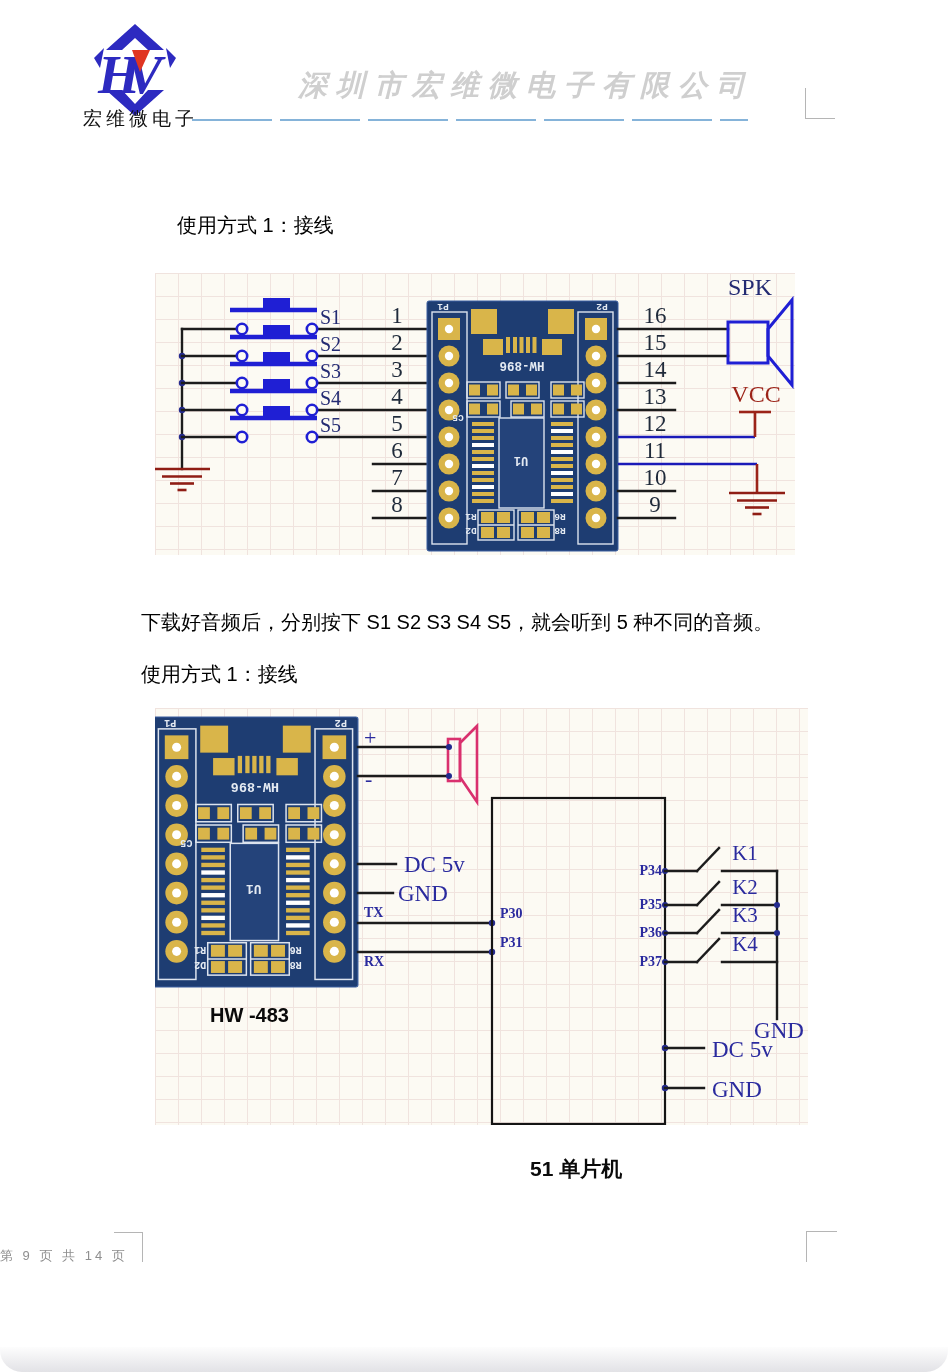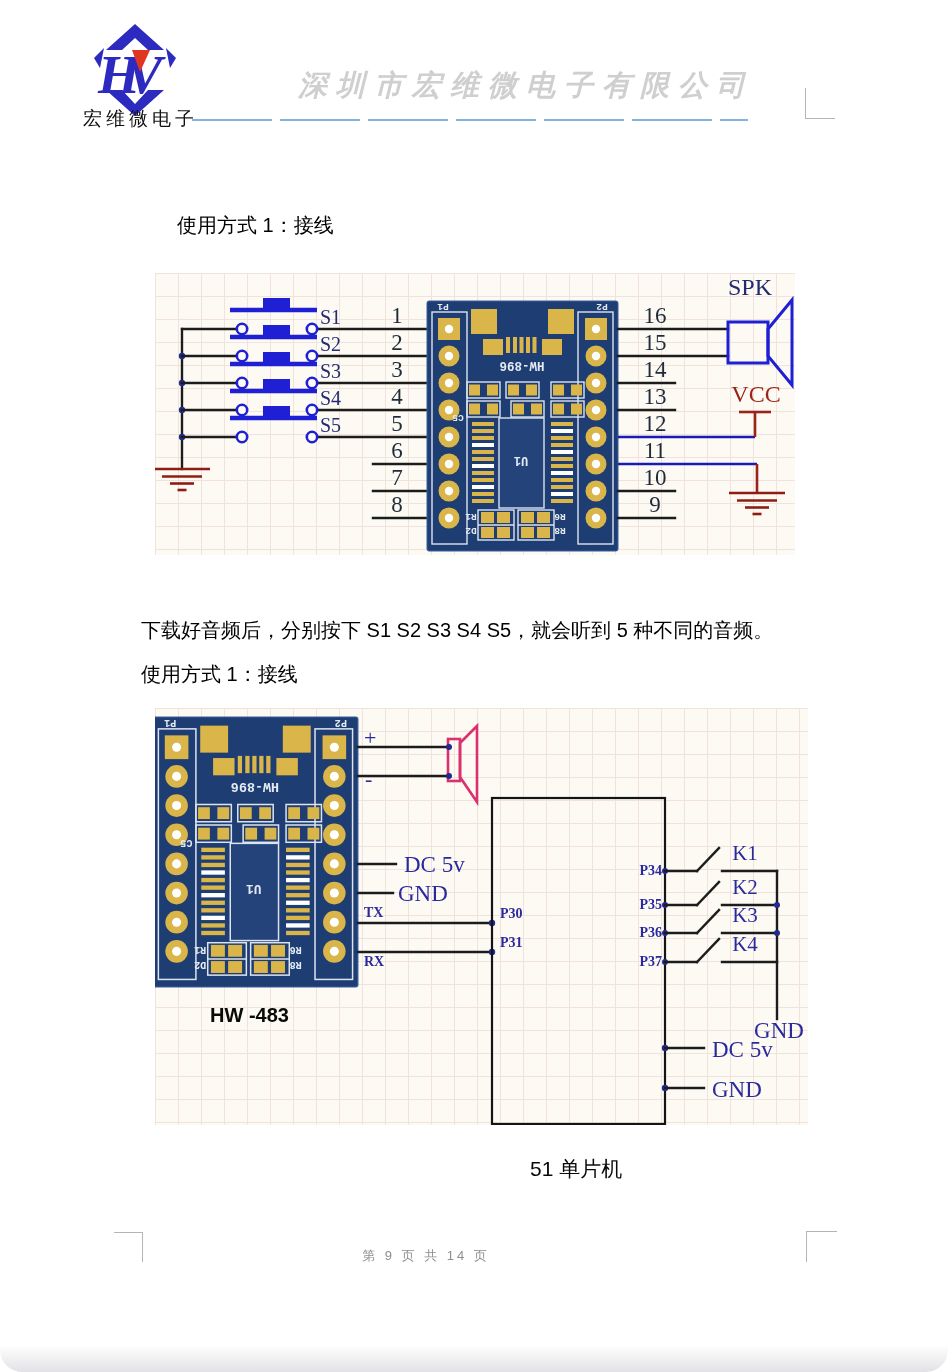--- a/index.html
+++ b/index.html
@@ -13,25 +13,25 @@
   .company-name{left:298px;top:66px;font-size:29px;color:#cfcfcf;font-style:italic;font-weight:bold;
                 letter-spacing:9px;font-family:"Liberation Serif","DejaVu Serif",serif;white-space:nowrap;}
   .header-rule{left:192px;top:119px;width:556px;height:2px;
                background:repeating-linear-gradient(90deg,#85b3d9 0 80px,transparent 80px 88px);}
   .mark{border:0 solid #b5b5b5;}
   .mark-tr{left:805px;top:88px;width:29px;height:30px;border-left-width:1px;border-bottom-width:1px;}
   .mark-bl{left:114px;top:1232px;width:28px;height:29px;border-top-width:1px;border-right-width:1px;}
   .mark-br{left:806px;top:1231px;width:30px;height:30px;border-top-width:1px;border-left-width:1px;}
   
   .title1{left:177px;top:212px;font-size:20px;color:#000;white-space:nowrap;}
-  .note{left:141px;top:609px;font-size:20px;color:#000;white-space:nowrap;margin-top:8px;}
+  .note{left:141px;top:609px;font-size:20px;color:#000;white-space:nowrap;}
   .title2{left:141px;top:661px;font-size:20px;color:#000;white-space:nowrap;}
   .board-caption{left:210px;top:1004px;font-size:20px;font-weight:bold;color:#0a0a0a;white-space:nowrap;}
-  .mcu-caption{left:530px;top:1155px;font-size:21px;font-weight:normal;color:#0a0a0a;white-space:nowrap;}
-  .footer-text{left:0;top:1247px;width:852px;text-align:center;font-size:13px;color:#8f8f8f;letter-spacing:3px;}
+  .mcu-caption{left:530px;top:1155px;font-size:21px;font-weight:bold;color:#0a0a0a;white-space:nowrap;}
+  .footer-text{left:0;top:1247px;width:852px;text-align:left;font-size:13px;color:#8f8f8f;letter-spacing:3px;}
   .bottom-strip{left:0;top:1347px;width:948px;height:25px;background:linear-gradient(#fdfdfd,#e2e2e6);}
   
   .grid-panel{background-color:#fcfaf3;
     background-image:linear-gradient(#f0e3de 1px,transparent 1px),
                      linear-gradient(90deg,#f0e3de 1px,transparent 1px);
     background-size:23px 23px;}
   .panel1{left:155px;top:273px;width:640px;height:282px;}
   .panel2{left:155px;top:708px;width:653px;height:417px;}
   .dsvg{position:absolute;left:0;top:0;display:block;}
   

